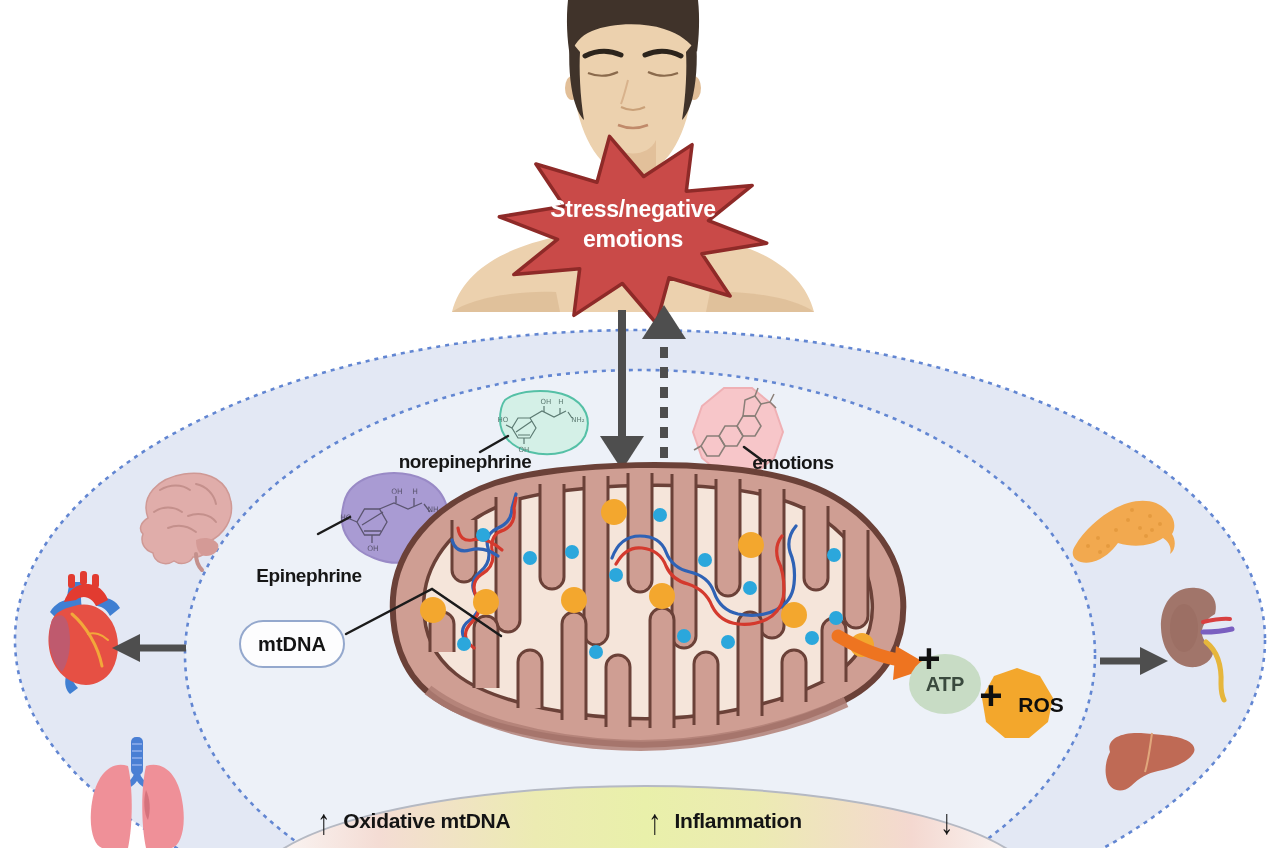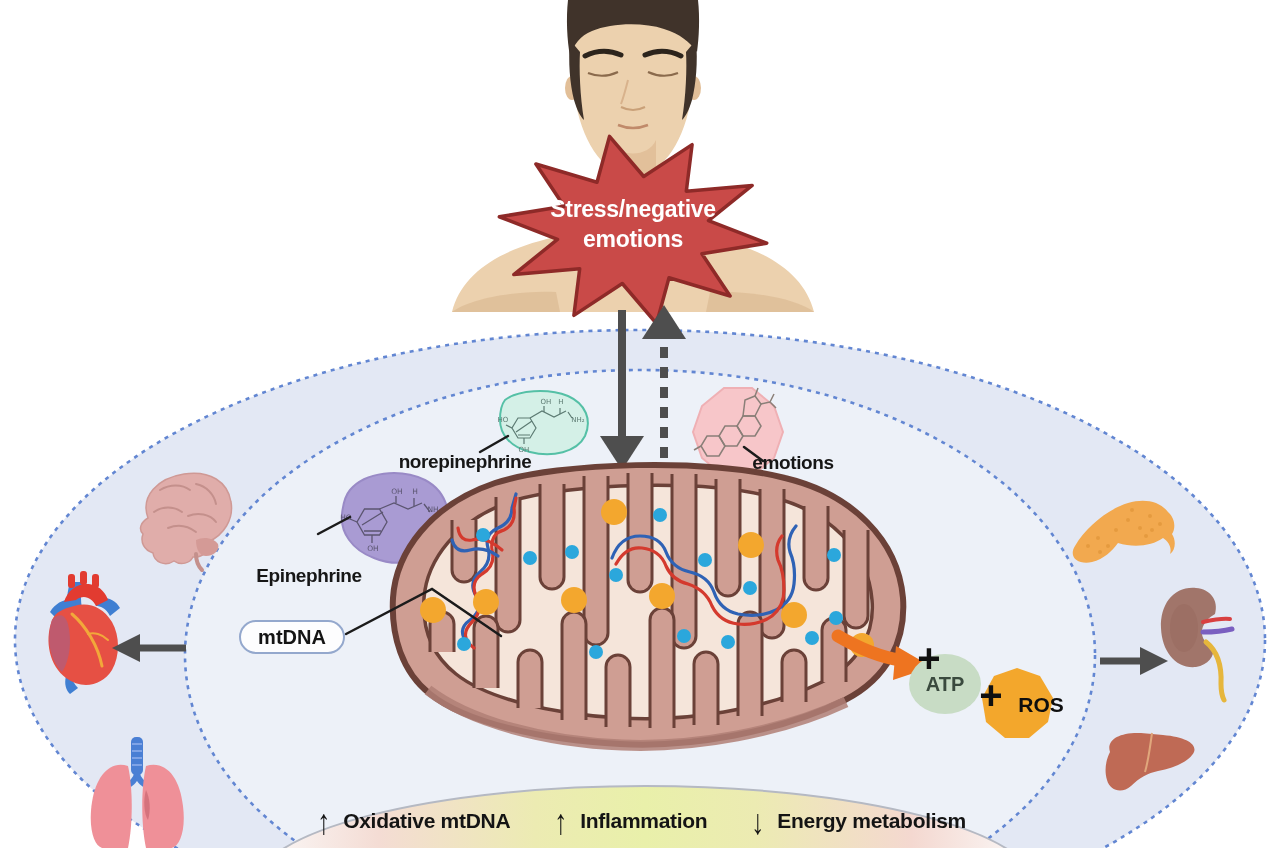--- a/index.html
+++ b/index.html
@@ -4,21 +4,21 @@
 <style>
   html,body{margin:0;padding:0;background:#fff;}
   .stage{position:relative;width:1280px;height:848px;background:#ffffff;overflow:hidden;
          font-family:"Liberation Sans","DejaVu Sans",sans-serif;}
   .stage svg{position:absolute;left:0;top:0;}
   .abs{position:absolute;}
   .ctr{transform:translate(-50%,-50%);}
   .star-text{left:633px;top:224px;text-align:center;color:#ffffff;font-weight:bold;
              font-size:23px;line-height:30px;letter-spacing:-0.3px;white-space:nowrap;}
   .lbl{color:#161616;font-weight:bold;font-size:19px;letter-spacing:-0.4px;white-space:nowrap;}
-  .mtdna-pill{left:239px;top:620px;width:106px;height:34px;background:#fdfdfe;
+  .mtdna-pill{left:239px;top:620px;width:106px;height:48px;background:#fdfdfe;
               border:2.5px solid #94a8cd;border-radius:24px;display:flex;align-items:center;
               justify-content:center;font-weight:bold;font-size:20px;color:#141414;box-sizing:border-box;}
   .plus{font-weight:bold;font-size:40px;color:#101010;line-height:1;}
   .atp-label{font-weight:bold;font-size:20px;color:#3a4a3e;letter-spacing:0;}
   .ros-label{font-weight:bold;font-size:21px;color:#0e0e0e;}
   .effects-row{left:316px;top:801px;width:650px;height:40px;display:flex;
                justify-content:space-between;align-items:center;}
   .effect{display:flex;align-items:center;color:#141414;font-weight:bold;font-size:21px;
           letter-spacing:-0.3px;white-space:nowrap;}
   .effect .efarrow{font-size:31px;font-weight:bold;margin-right:12px;transform:scale(0.85,1.15);
@@ -340,17 +340,16 @@
   <div class="effect">
     <span class="efarrow">↑</span>
     <span>Oxidative mtDNA</span>
   </div>
   <div class="effect">
     <span class="efarrow">↑</span>
     <span>Inflammation</span>
   </div>
   <div class="effect">
     <span class="efarrow">↓</span>
-    <span>Energy metabolism</span>
   </div>
 </div>
 
 </div>
 
 </body></html>

